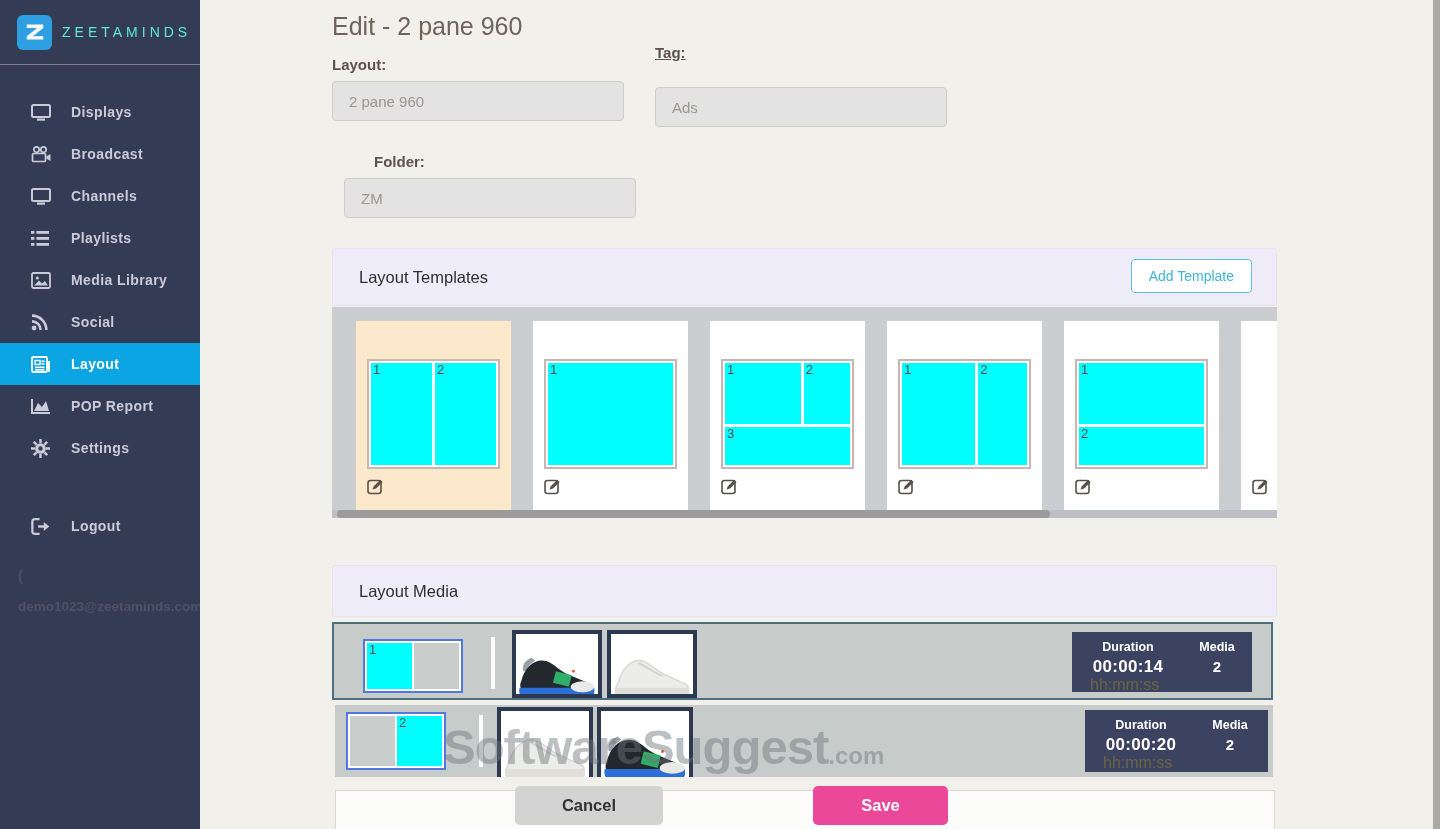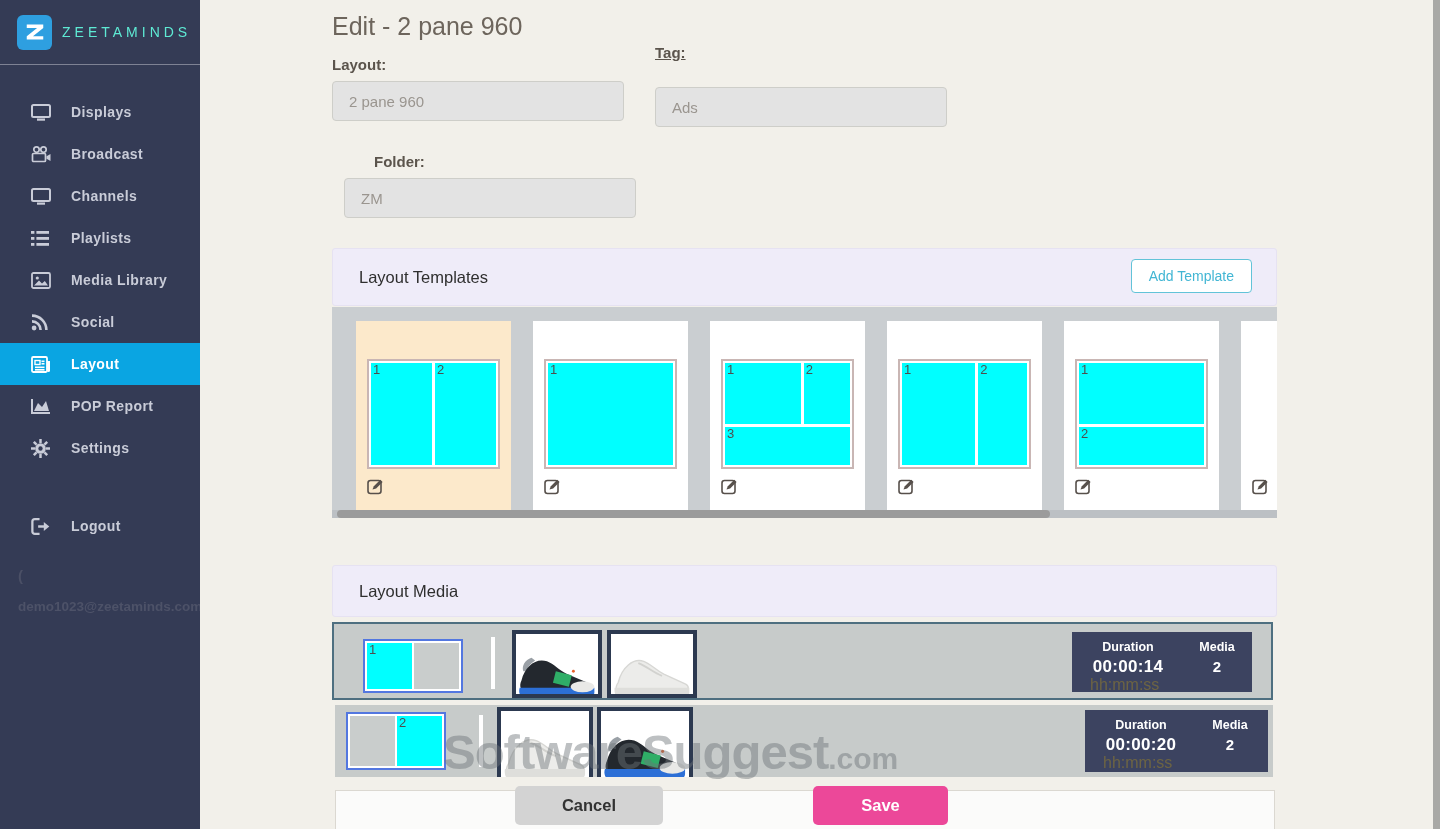--- a/index.html
+++ b/index.html
@@ -76,21 +76,21 @@
   .dur-panel { position:absolute; background:#3c4360; color:#fff;
     display:grid; grid-template-columns:112px 66px; }
   .dur-h { font-size:12.5px; font-weight:bold; text-align:center; margin-top:8px; }
   .dur-t { font-size:17px; font-weight:bold; text-align:center; margin-top:3px; letter-spacing:.3px; }
   .dur-m { font-size:15px; font-weight:bold; text-align:center; margin-top:4px; }
   .dur-hint { font-size:16px; color:#6d6443; margin-left:18px; margin-top:-1px; }
 
   .watermark { position:absolute; left:243px; top:702px; z-index:3; pointer-events:none;
     display:flex; align-items:baseline; color:rgba(108,116,119,.45); font-weight:bold; }
   .wm-main { font-size:49px; letter-spacing:-1px; }
-  .wm-suffix { font-size:30px;margin-top:40px; }
+  .wm-suffix { font-size:24px;margin-top:40px; }
 
   
   .footer-bar { position:absolute; left:135px; top:790px; width:940px; height:39px;
     background:#fbfbfa; border:1px solid #dbd8d1; border-bottom:none; z-index:2; }
   .btn { position:absolute; top:786px; height:39px; border:none; border-radius:5px;
     font-size:16.5px; font-weight:bold; z-index:4; cursor:pointer;
     font-family:"Liberation Sans",sans-serif; }
   .btn-cancel { left:315px; width:148px; background:#d3d3d3; color:#333; }
   .btn-save { left:613px; width:135px; background:#ec4899; color:#fff; }
 

